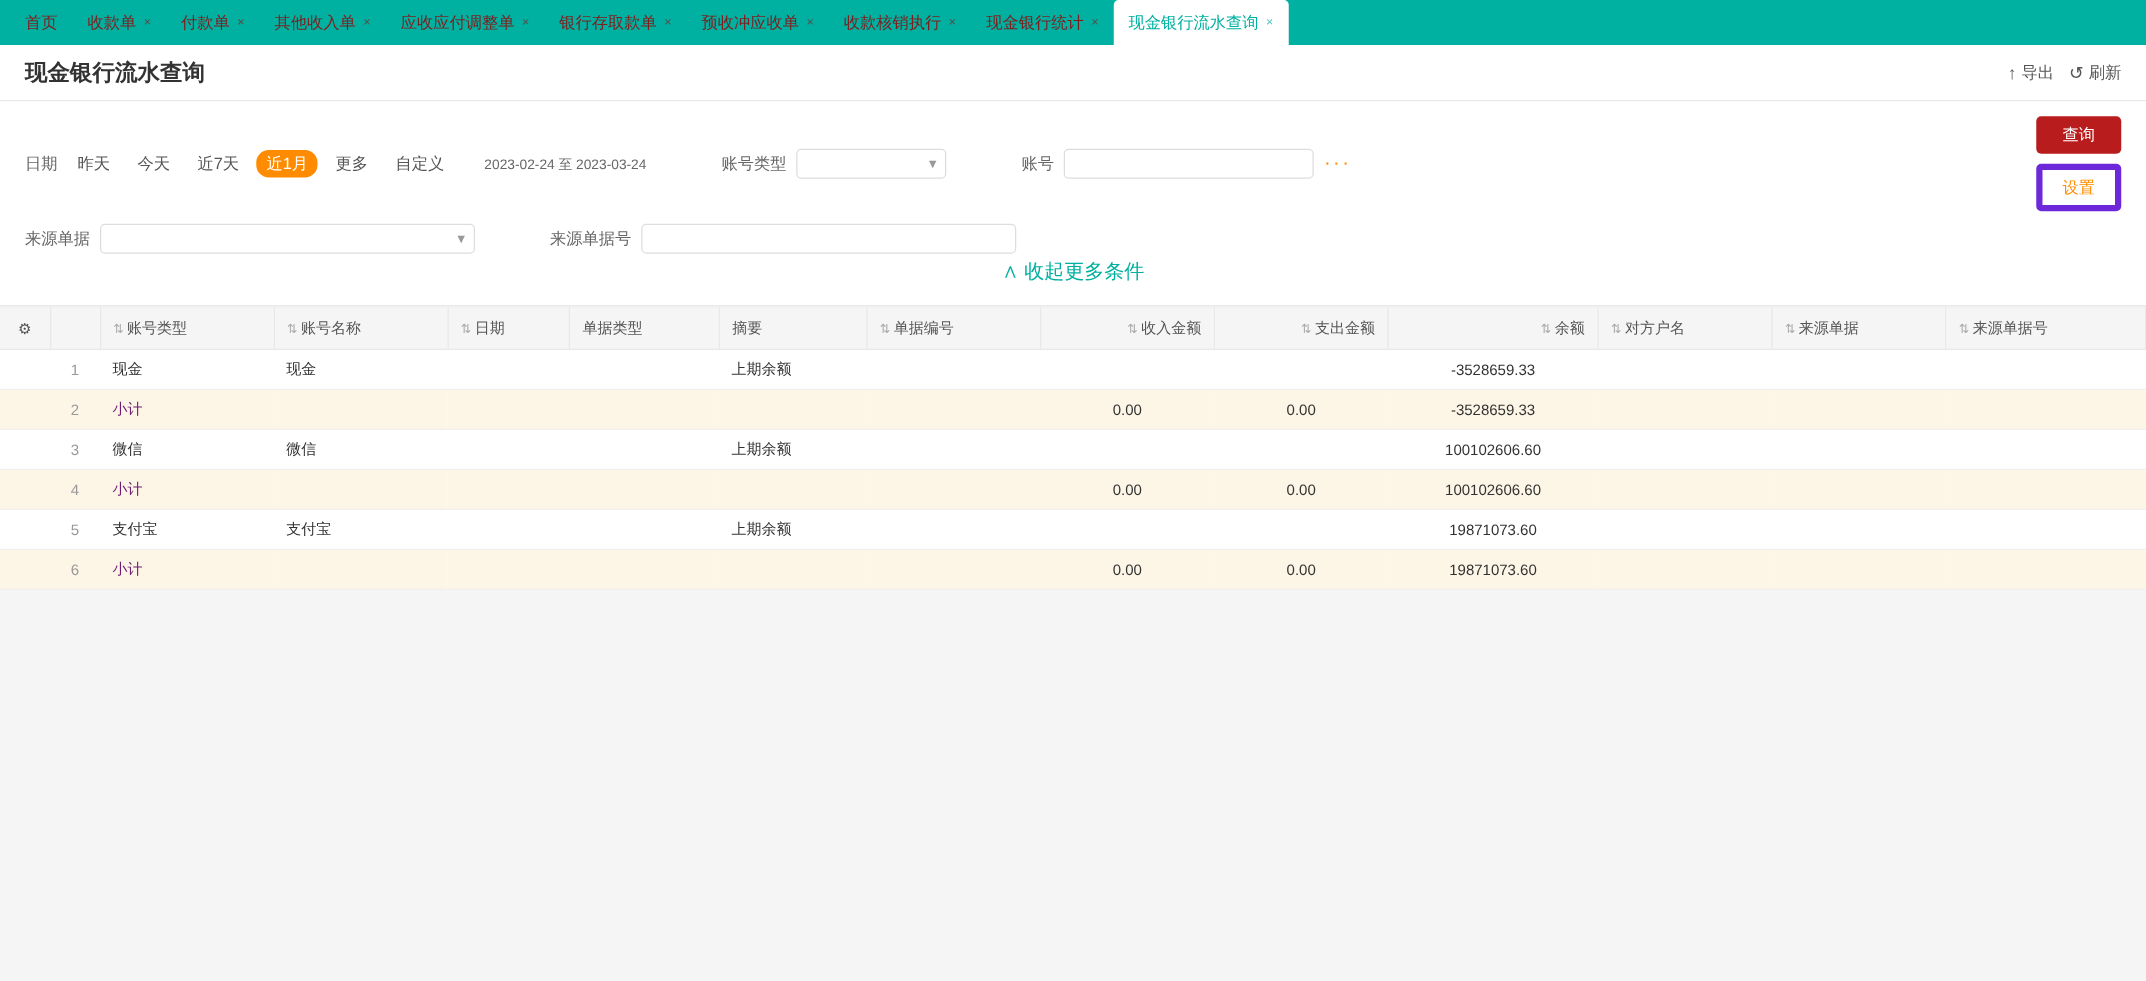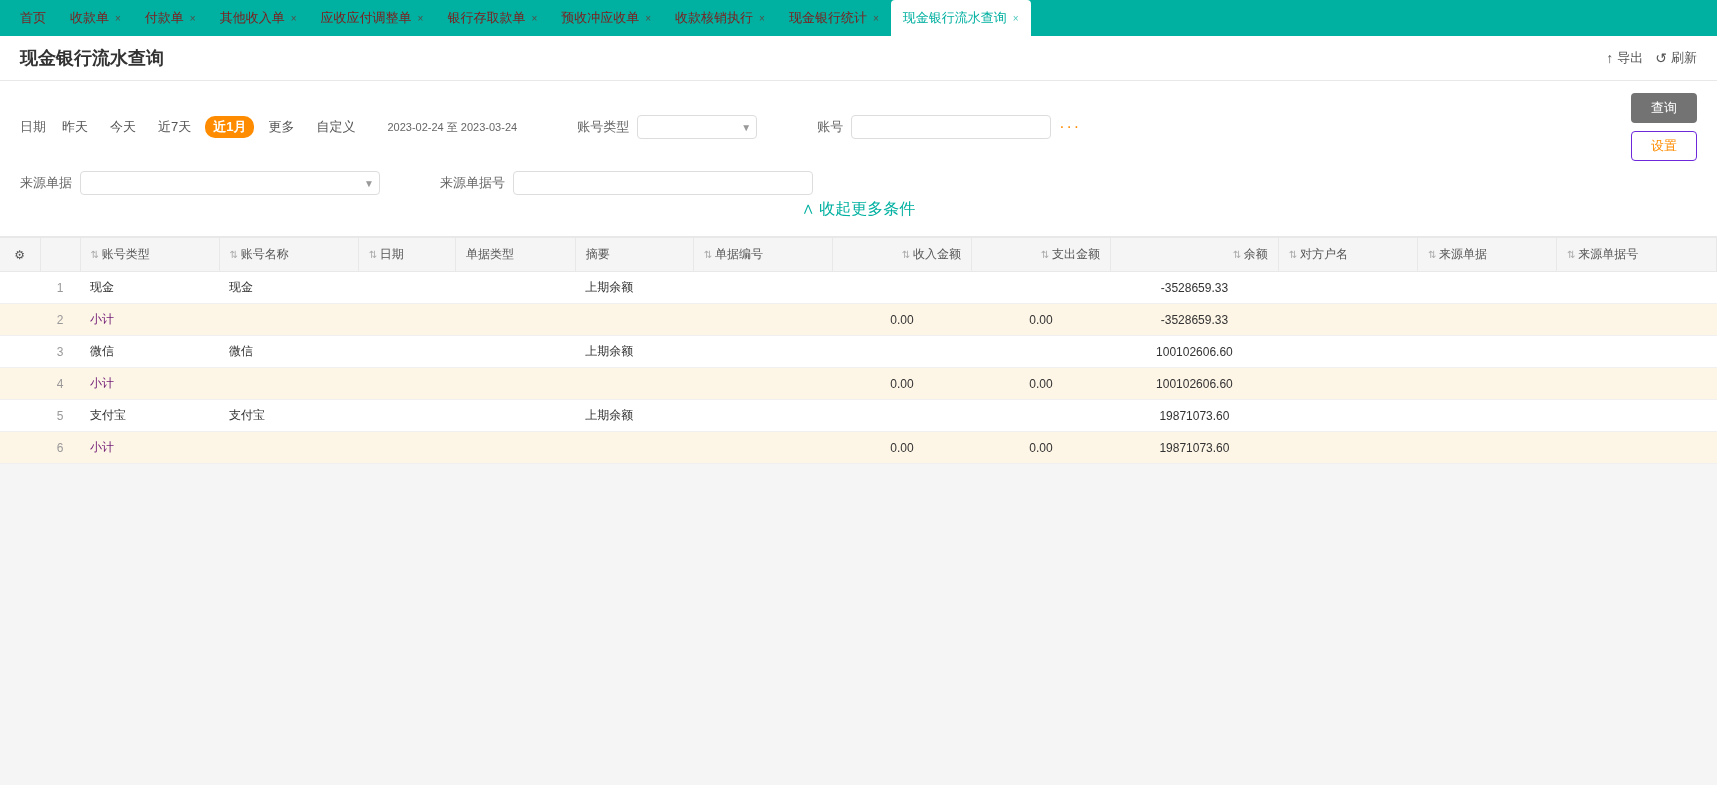--- a/index.html
+++ b/index.html
@@ -74,21 +74,20 @@
       padding: 2px 8px;
       cursor: pointer;
       border-radius: 3px;
       font-size: 13px;
       color: #555;
     }
     .date-opt.active {
       background: #ff8c00;
       color: #fff;
       border-radius: 10px;
-      font-weight: bold;
     }
     .date-range {
       font-size: 11px;
       color: #666;
       margin-left: 4px;
     }
     .filter-select {
       border: 1px solid #ddd;
       border-radius: 4px;
       padding: 4px 24px 4px 8px;
@@ -119,32 +118,32 @@
       color: #333;
       min-width: 160px;
     }
     .dots-btn {
       color: #ff8c00;
       cursor: pointer;
       font-size: 16px;
       letter-spacing: 2px;
     }
     .query-btn {
-      background: #737373;
+      background: #b91c1c;
       color: #fff;
       border: none;
       border-radius: 4px;
       padding: 6px 20px;
       cursor: pointer;
       font-size: 13px;
     }
     .settings-btn {
       background: #fff;
       color: #ff8c00;
-      border: 1px solid #6d28d9;
+      border: 5px solid #6d28d9;
       border-radius: 4px;
       padding: 5px 16px;
       cursor: pointer;
       font-size: 13px;
     }
     .collapse-bar {
       text-align: center;
       color: #00b0a0;
       cursor: pointer;
       font-size: 16px;

